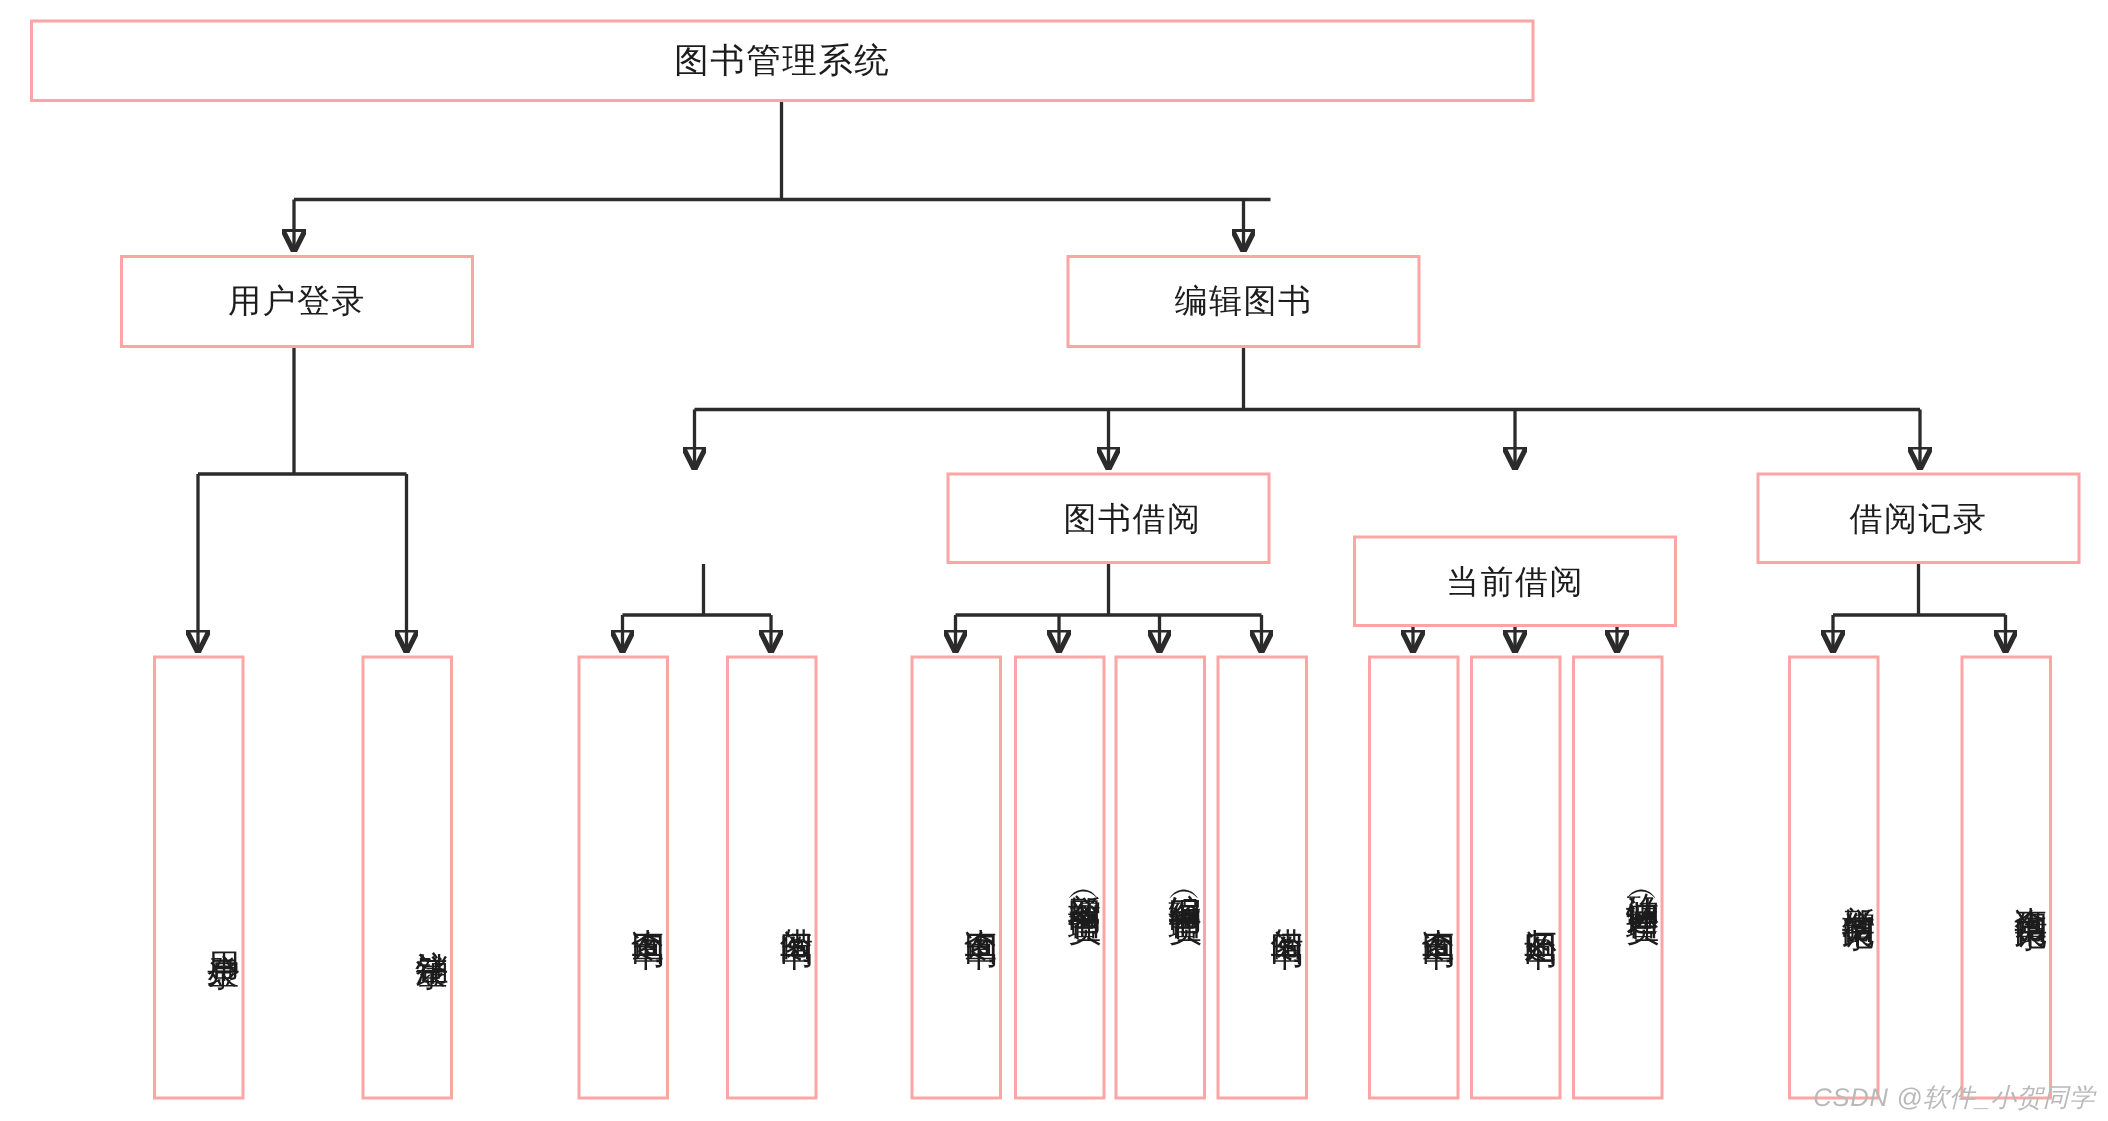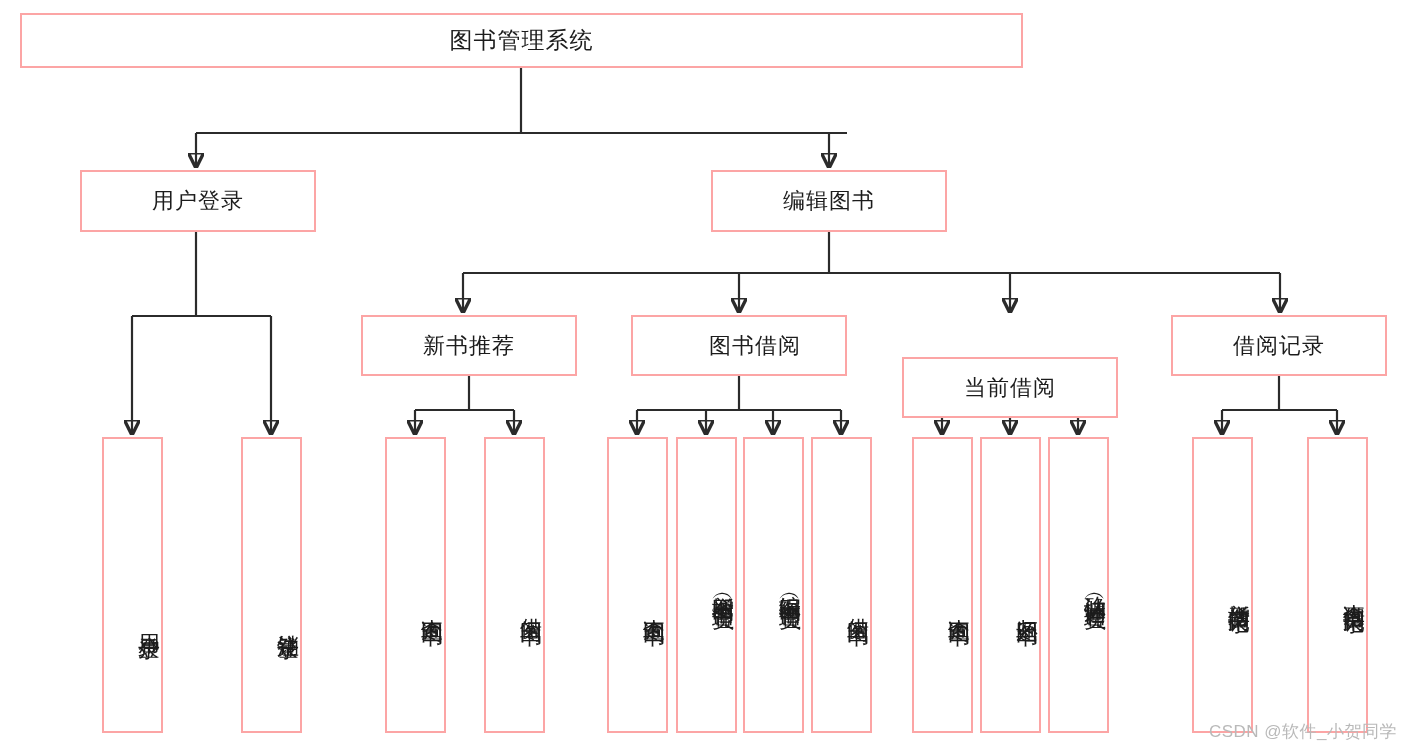--- a/index.html
+++ b/index.html
@@ -65,20 +65,21 @@
     fill: none;
   }
   .watermark {
     position: absolute;
     right: 8px;
     bottom: 4px;
     font-size: 17px;
     color: #b9b9b9;
     white-space: nowrap;
     letter-spacing: 0.5px;
+    font-style: italic;
   }
 </style>
 </head>
 <body>
 
 <div id="canvas">
 
   <svg class="links" viewBox="0 0 1405 747">
     <defs>
       <marker id="arrow" viewBox="0 0 10 10" refX="8.5" refY="5" markerWidth="7" markerHeight="7" orient="auto-start-reverse">
@@ -131,23 +132,20 @@
     <span>图书管理系统</span>
   </div>
 
   <div class="node node-h" style="left:80px; top:170px; width:236px; height:62px;">
     <span>用户登录</span>
   </div>
   <div class="node node-h" style="left:711px; top:170px; width:236px; height:62px;">
     <span>编辑图书</span>
   </div>
 
-  <div class="node node-h" style="left:361px; top:315px; width:216px; height:61px;">
-    <span>新书推荐</span>
-  </div>
   <div class="node node-h" style="left:631px; top:315px; width:216px; height:61px;padding-left:32px;">
     <span>图书借阅</span>
   </div>
   <div class="node node-h" style="left:902px; top:315px; width:216px; height:61px;margin-top:42px;">
     <span>当前借阅</span>
   </div>
   <div class="node node-h" style="left:1171px; top:315px; width:216px; height:61px;">
     <span>借阅记录</span>
   </div>
 

